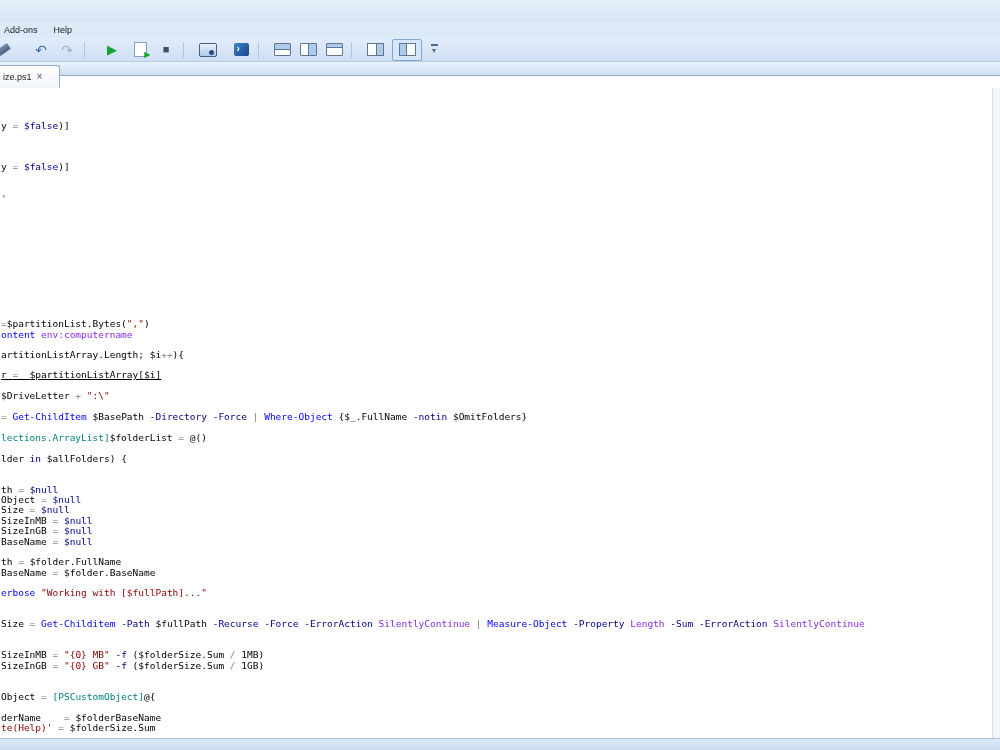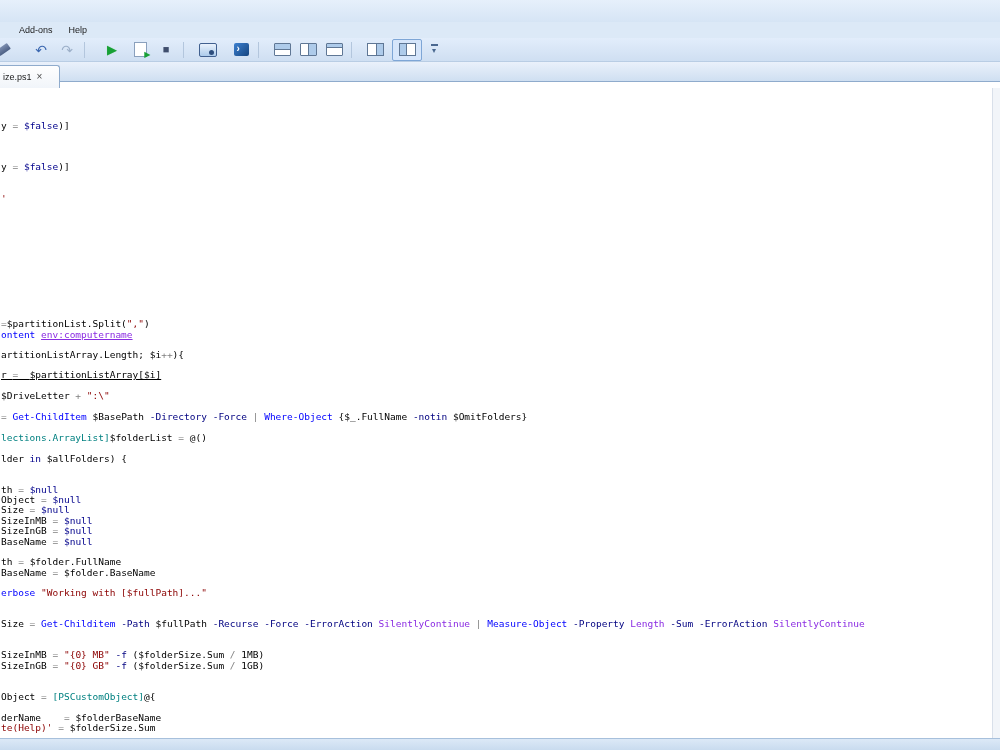--- a/index.html
+++ b/index.html
@@ -4,21 +4,21 @@
 <style>
   html,body{margin:0;padding:0;background:#fff;}
   #screen{position:relative;width:1000px;height:750px;overflow:hidden;
           font-family:"Liberation Sans",sans-serif;background:#fff;}
 
   
   .titlebar{position:absolute;left:0;top:0;width:100%;height:22px;
             background:linear-gradient(#e6f0fb,#d6e5f5);}
   .menubar{position:absolute;left:0;top:22px;width:100%;height:16px;
            background:#dce9f7;font-size:9px;color:#1c1c1c;
-           display:flex;align-items:center;gap:16px;padding-left:19px;box-sizing:border-box;}
+           display:flex;align-items:center;gap:16px;padding-left:4px;box-sizing:border-box;}
   .menu-item{cursor:default;}
   .toolbar{position:absolute;left:0;top:38px;width:100%;height:24px;
            background:linear-gradient(#e2edfb,#cfdff2);
            border-bottom:1px solid #b9cde4;
            display:flex;align-items:center;box-sizing:border-box;}
   .tbtn{height:22px;display:flex;align-items:center;justify-content:center;position:relative;}
   .tbtn.pressed{background:#d6e6fb;border:1px solid #7ea6d6;border-radius:2px;box-sizing:border-box;}
   .tsep{width:1px;height:16px;background:#b3c6dd;margin:0 4px;}
 
   .eraser-icon{width:13px;height:7px;background:linear-gradient(#7c8eb0,#4c5f84);
@@ -48,21 +48,21 @@
   .command-addon-icon::before{content:"";position:absolute;right:0;top:0;bottom:0;width:6px;
                               background:#aecbea;border-left:1px solid #5f7795;}
   .command-window-icon{width:17px;height:13px;border:1px solid #5f7795;background:#fff;position:relative;box-sizing:border-box;}
   .command-window-icon::before{content:"";position:absolute;left:0;top:0;bottom:0;width:6px;
                                background:#aecbea;border-right:1px solid #5f7795;}
   .overflow-wrap{display:flex;flex-direction:column;align-items:center;}
   .overflow-bar{width:7px;height:2px;background:#4a6890;margin-bottom:1px;}
   .overflow-glyph{font-size:8px;color:#4a6890;line-height:1;}
 
   
-  .tabstrip{position:absolute;left:0;top:62px;width:100%;height:20px;
+  .tabstrip{position:absolute;left:0;top:62px;width:100%;height:14px;
             background:linear-gradient(#eaf1fb,#cfdff1);
             border-bottom:1px solid #8fabcc;box-sizing:border-box;}
   .tab{position:absolute;left:-26px;top:3px;width:86px;height:23px;
        background:linear-gradient(#fefefe,#f1f5fa);
        border:1px solid #8fabcc;border-bottom:none;border-radius:3px 3px 0 0;
        display:flex;align-items:center;padding-left:28px;box-sizing:border-box;
        font-size:9px;color:#1a1a1a;}
   .tab-close{margin-left:5px;color:#4a4a4a;font-size:10px;line-height:1;cursor:default;}
 
   
@@ -148,22 +148,22 @@
       <span>ize.ps1</span>
       <span class="tab-close">×</span>
     </div>
   </div>
 
   <div class="editor">
     <div>
         <div class="code-line" style="top: 32px;"><span style="color: rgb(0, 0, 0);">y </span><span style="color: rgb(128, 128, 128);">= </span><span style="color: rgb(0, 0, 139);">$false</span><span style="color: rgb(0, 0, 0);">)]</span></div>
         <div class="code-line" style="top: 73px;"><span style="color: rgb(0, 0, 0);">y </span><span style="color: rgb(128, 128, 128);">= </span><span style="color: rgb(0, 0, 139);">$false</span><span style="color: rgb(0, 0, 0);">)]</span></div>
         <div class="code-line" style="top: 105px;"><span style="color: rgb(139, 0, 0);">'</span></div>
-        <div class="code-line" style="top: 230px;"><span style="color: rgb(128, 128, 128);">=</span><span style="color: rgb(0, 0, 0);">$partitionList.Split(</span><span style="color: rgb(139, 0, 0);">","</span><span style="color: rgb(0, 0, 0);">)</span></div>
-        <div class="code-line" style="top: 241px;"><span style="color: rgb(0, 0, 255);">ontent </span><span style="color: rgb(138, 43, 226); text-decoration: underline;">env:computername</span></div>
+        <div class="code-line" style="top: 230px;"><span style="color: rgb(128, 128, 128);">=</span><span style="color: rgb(0, 0, 0);">$partitionList.Bytes(</span><span style="color: rgb(139, 0, 0);">","</span><span style="color: rgb(0, 0, 0);">)</span></div>
+        <div class="code-line" style="top: 241px;"><span style="color: rgb(0, 0, 255);">ontent </span><span style="color: rgb(138, 43, 226);">env:computername</span></div>
         <div class="code-line" style="top: 261px;"><span style="color: rgb(0, 0, 0);">artitionListArray.Length; $i</span><span style="color: rgb(128, 128, 128);">++</span><span style="color: rgb(0, 0, 0);">){</span></div>
         <div class="code-line" style="top: 281px; text-decoration: underline;"><span style="color: rgb(0, 0, 0);">r </span><span style="color: rgb(128, 128, 128);">=  </span><span style="color: rgb(0, 0, 0);">$partitionListArray[$i]</span></div>
         <div class="code-line" style="top: 302px;"><span style="color: rgb(0, 0, 0); margin-top: 44px;">$DriveLetter </span><span style="color: rgb(128, 128, 128);">+ </span><span style="color: rgb(139, 0, 0);">":\"</span></div>
         <div class="code-line" style="top: 323px;"><span style="color: rgb(128, 128, 128);">= </span><span style="color: rgb(0, 0, 255);">Get-ChildItem </span><span style="color: rgb(0, 0, 0);">$BasePath </span><span style="color: rgb(0, 0, 128);">-Directory </span><span style="color: rgb(0, 0, 128);">-Force </span><span style="color: rgb(128, 128, 128);">| </span><span style="color: rgb(0, 0, 255);">Where-Object </span><span style="color: rgb(0, 0, 0);">{$_.FullName </span><span style="color: rgb(0, 0, 128);">-notin </span><span style="color: rgb(0, 0, 0);">$OmitFolders}</span></div>
         <div class="code-line" style="top: 344px;"><span style="color: rgb(0, 128, 128);">lections.ArrayList]</span><span style="color: rgb(0, 0, 0);">$folderList </span><span style="color: rgb(128, 128, 128);">= </span><span style="color: rgb(0, 0, 0);">@()</span></div>
         <div class="code-line" style="top: 365px;"><span style="color: rgb(0, 0, 0);">lder </span><span style="color: rgb(0, 0, 139); text-align: right;">in </span><span style="color: rgb(0, 0, 0);">$allFolders) {</span></div>
         <div class="code-line" style="top: 396px;"><span style="color: rgb(0, 0, 0);">th </span><span style="color: rgb(128, 128, 128);">= </span><span style="color: rgb(0, 0, 139);">$null</span></div>
         <div class="code-line" style="top: 406px;"><span style="color: rgb(0, 0, 0);">Object </span><span style="color: rgb(128, 128, 128);">= </span><span style="color: rgb(0, 0, 139);">$null</span></div>
         <div class="code-line" style="top: 416px;"><span style="color: rgb(0, 0, 0);">Size </span><span style="color: rgb(128, 128, 128);">= </span><span style="color: rgb(0, 0, 139);">$null</span></div>
         <div class="code-line" style="top: 427px;"><span style="color: rgb(0, 0, 0);">SizeInMB </span><span style="color: rgb(128, 128, 128);">= </span><span style="color: rgb(0, 0, 139);">$null</span></div>

